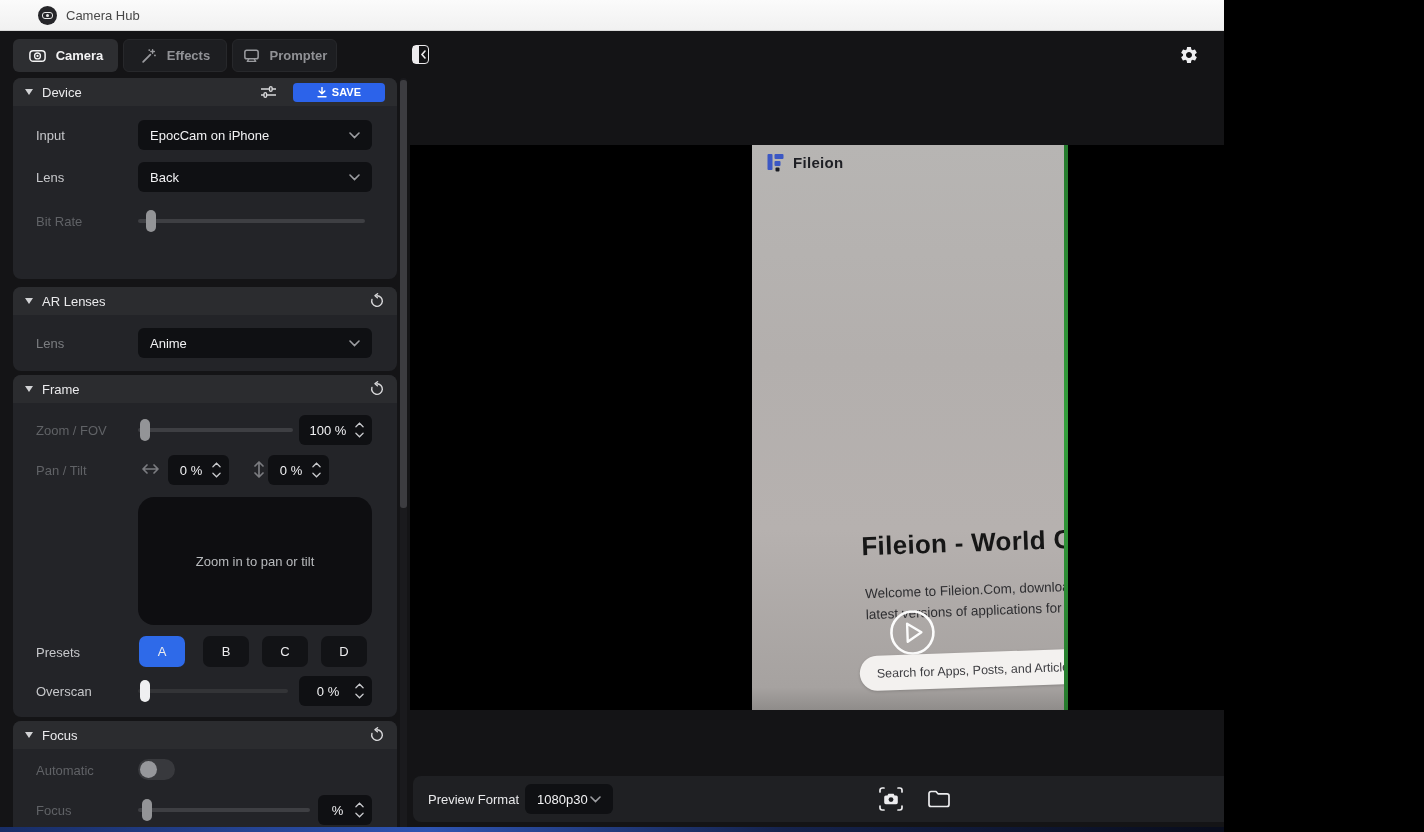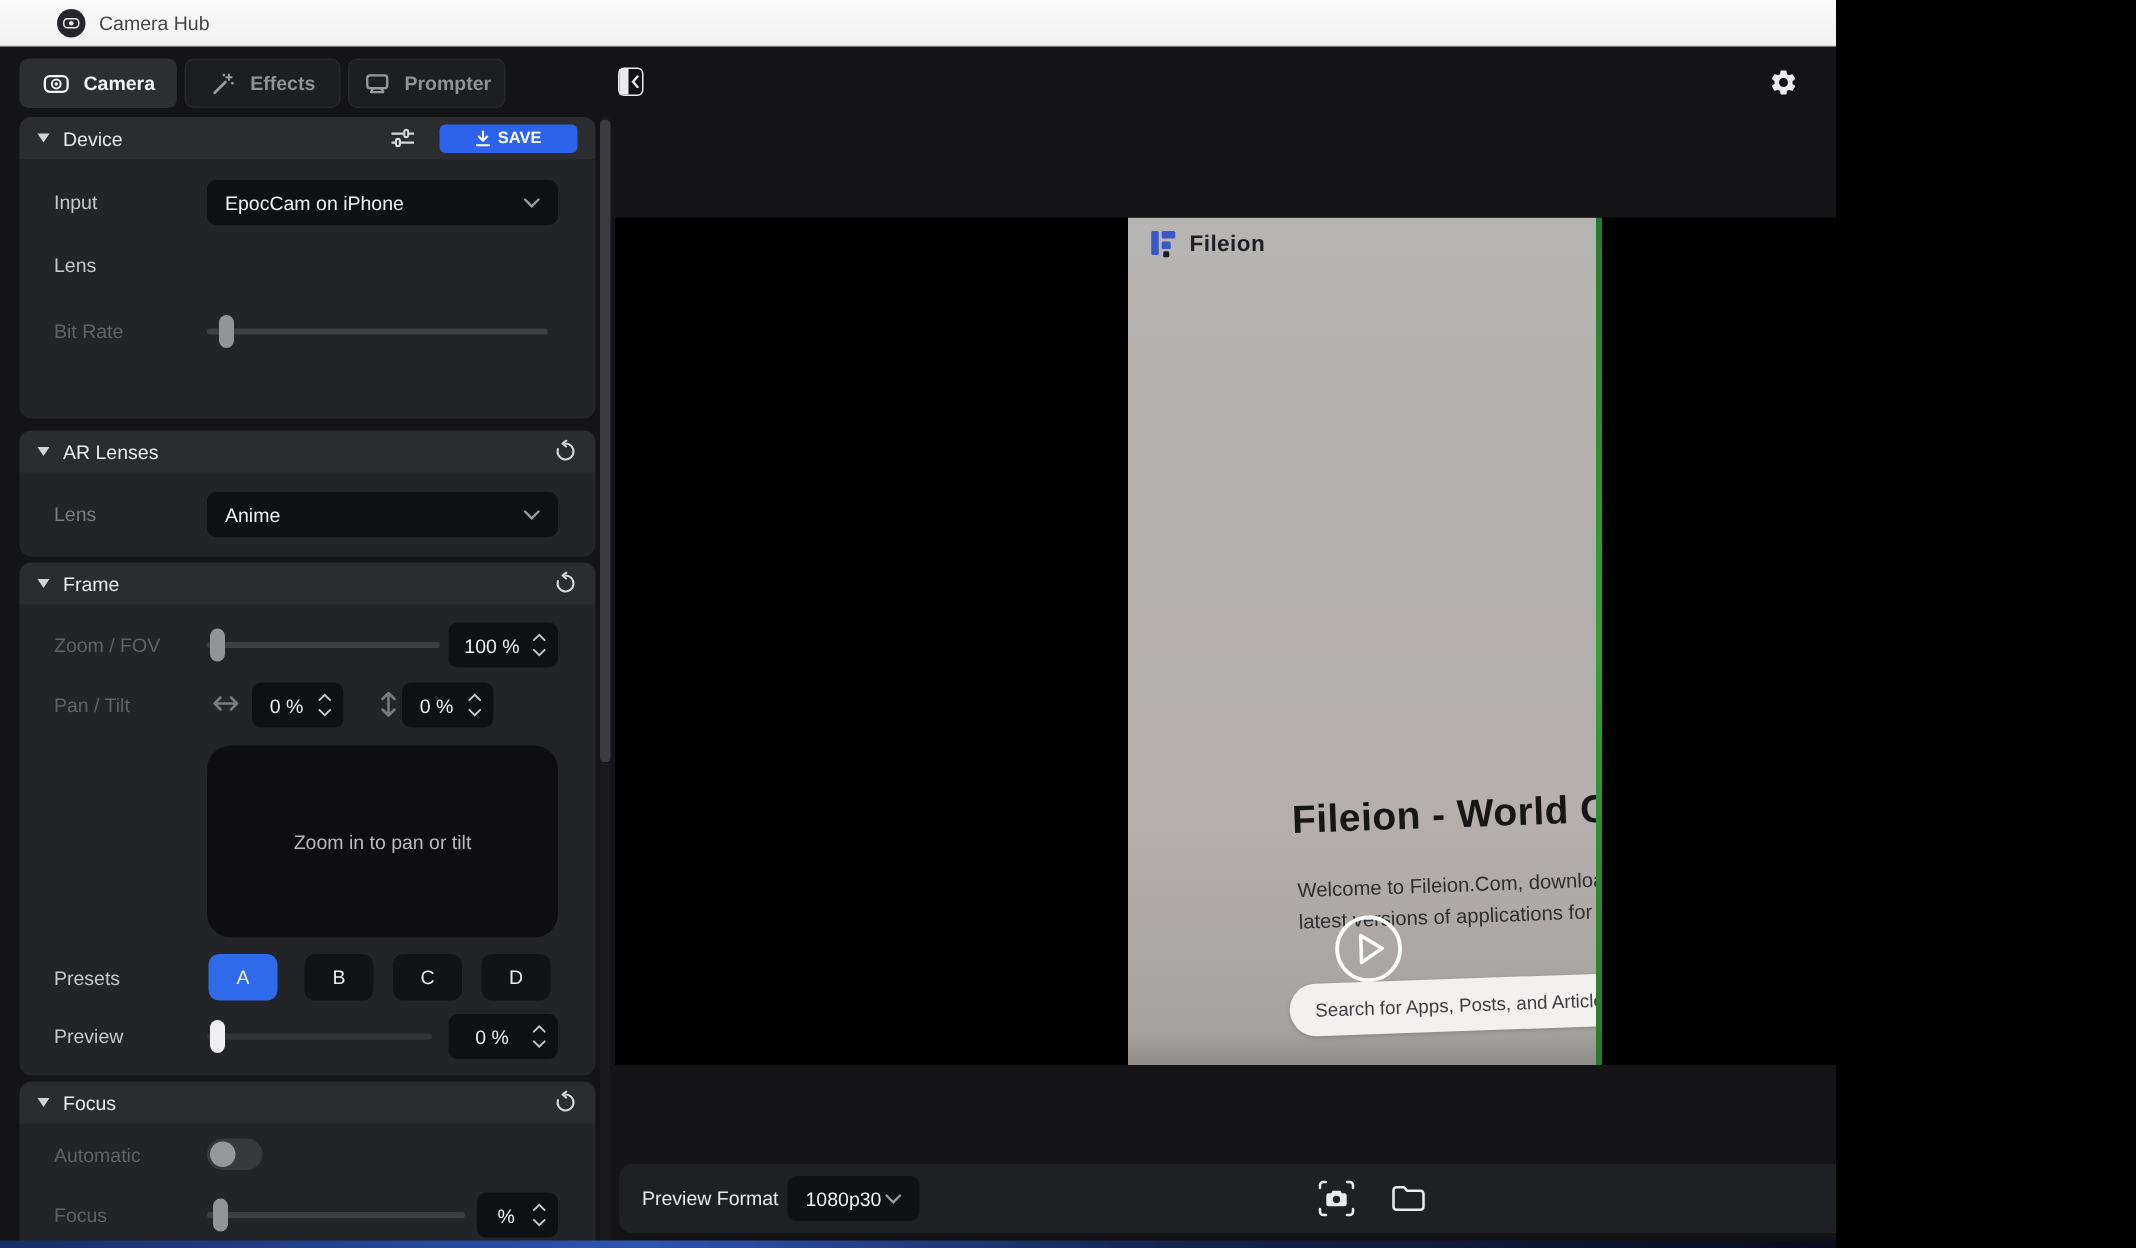--- a/index.html
+++ b/index.html
@@ -195,20 +195,26 @@
       <span class="lbl">Input</span>
       <div class="dd" style="width:234px;">
         <span>EpocCam on iPhone</span>
         <svg class="chev" width="11" height="7" viewBox="0 0 11 7">
             <path d="M1 1l4.5 4.5L10 1" fill="none" stroke="currentColor" stroke-width="1.6" stroke-linecap="round"></path>
           </svg>
       </div>
     </div>
     <div class="row" style="top:84px; height:30px;">
       <span class="lbl">Lens</span>
+      <div class="dd" style="width:234px;">
+        <span>Back</span>
+        <svg class="chev" width="11" height="7" viewBox="0 0 11 7">
+            <path d="M1 1l4.5 4.5L10 1" fill="none" stroke="currentColor" stroke-width="1.6" stroke-linecap="round"></path>
+          </svg>
+      </div>
     </div>
     <div class="row" style="top:132px; height:22px;">
       <span class="lbl dim">Bit Rate</span>
       <div class="slider" style="left:125px; width:227px; top:0;">
         <div class="track"></div>
           <div class="thumb" style="left:8px;"></div>
       </div>
     </div>
   </div>
 
@@ -314,21 +320,21 @@
           <span>B</span>
         </div>
       <div class="preset" style="left:249px;">
           <span>C</span>
         </div>
       <div class="preset" style="left:308px;">
           <span>D</span>
         </div>
     </div>
     <div class="row" style="top:301px; height:30px;">
-      <span class="lbl">Preview</span>
+      <span class="lbl">Overscan</span>
       <div class="slider" style="left:125px; width:150px; top:4px;">
         <div class="track" style="background:#333437;"></div>
           <div class="thumb white" style="left:2px;"></div>
       </div>
       <div class="spinner" style="left:286px; width:73px;">
         <span class="spin-val">0 %</span>
         <span class="arrows">
           <svg width="9" height="6" viewBox="0 0 10 6">
               <path d="M1 5l4-4 4 4" fill="none" stroke="currentColor" stroke-width="1.4" stroke-linecap="round"></path>
             </svg>

